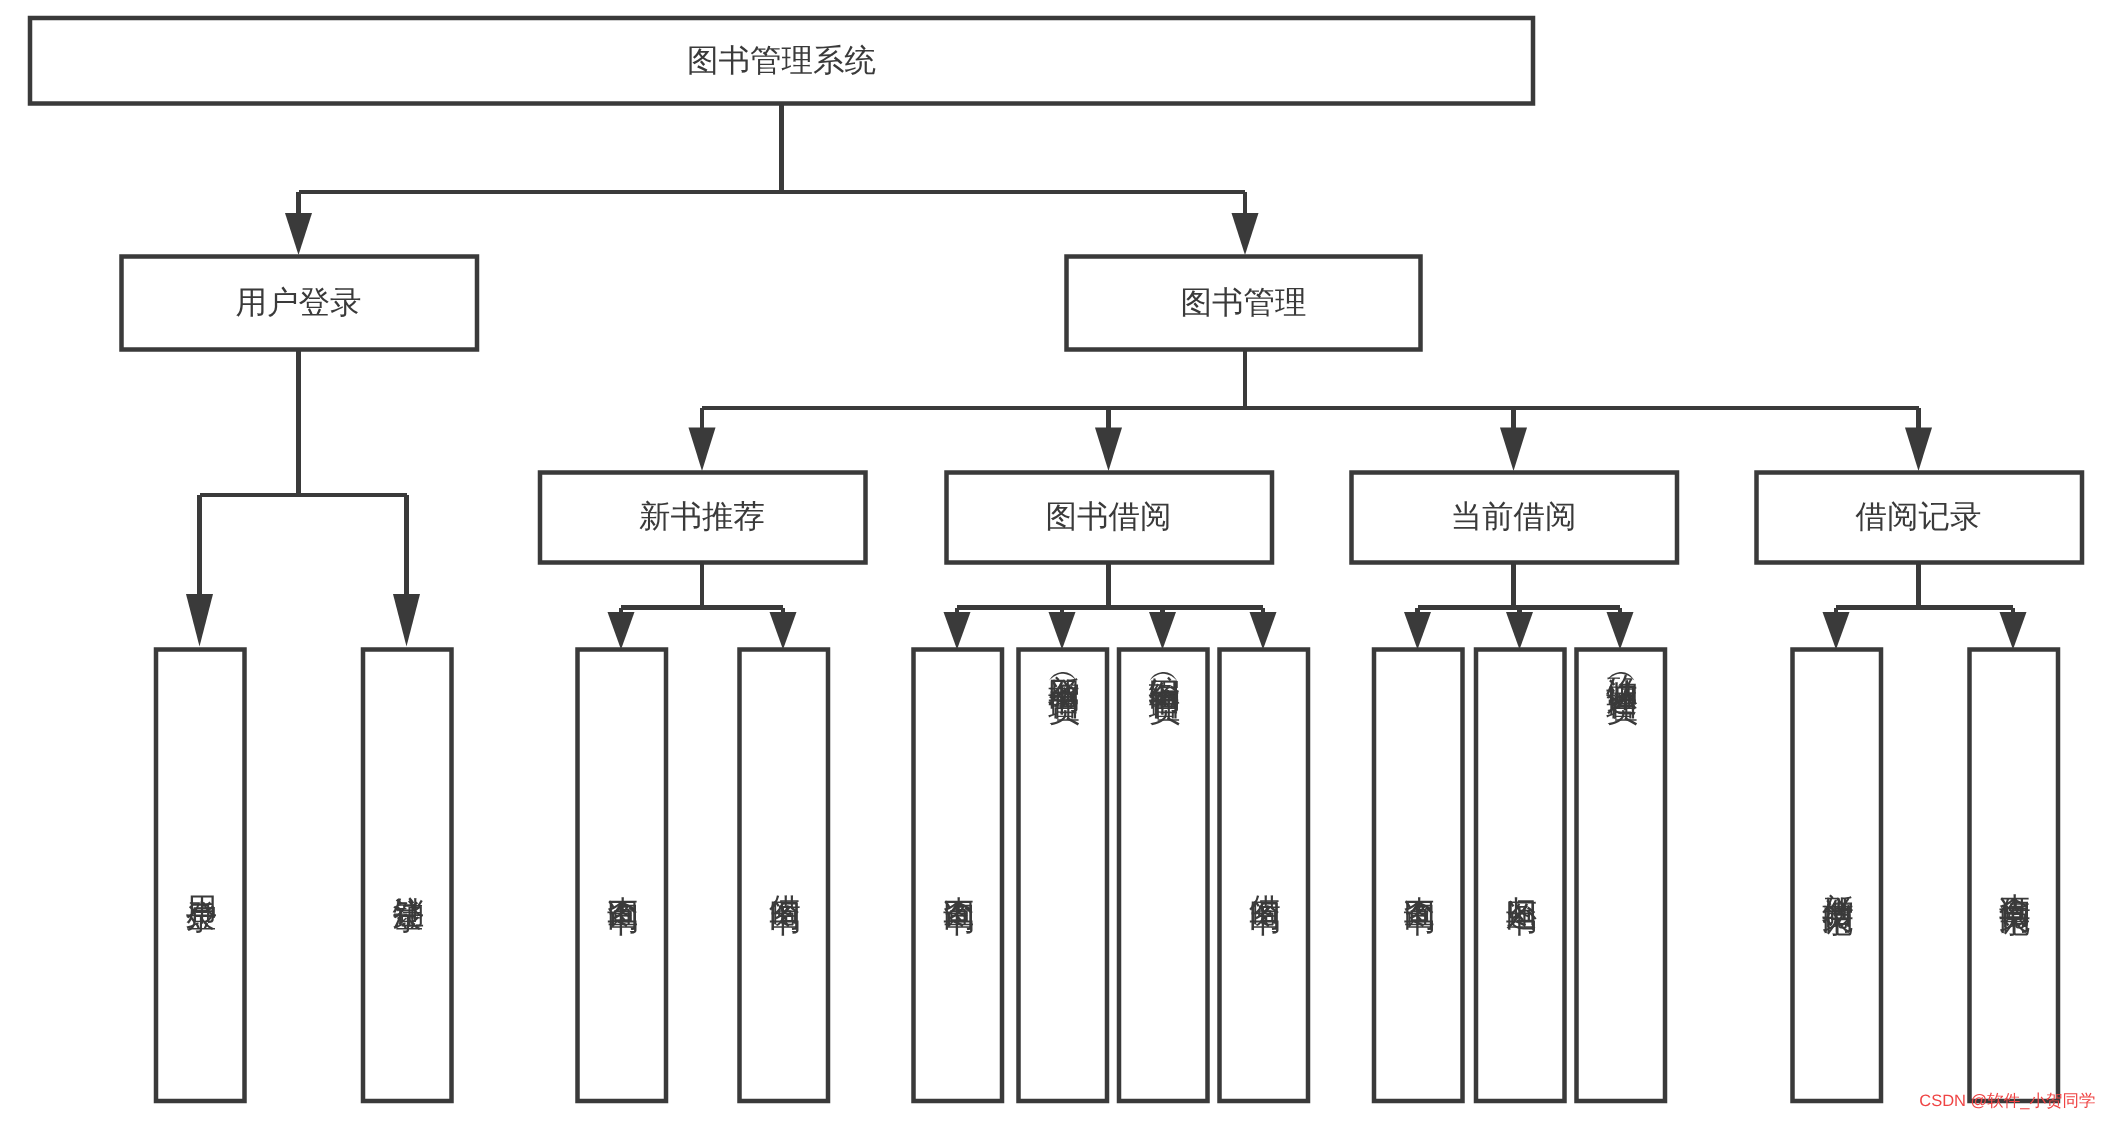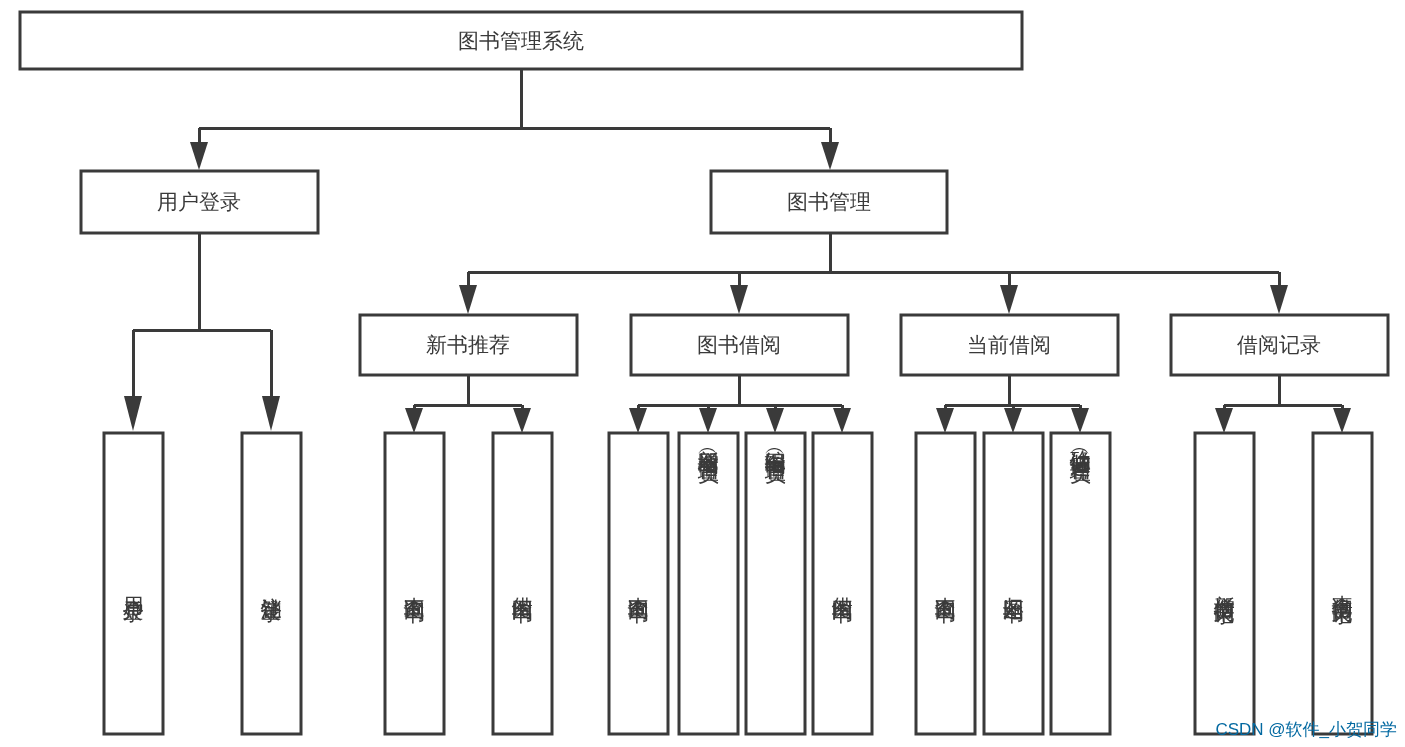--- a/index.html
+++ b/index.html
@@ -38,22 +38,22 @@
     color:#3a3a3a;
     letter-spacing:2px;
     white-space:nowrap;
     pointer-events:none;
   }
   .watermark{
     position:absolute;
     right:8px;
     bottom:6px;
     font-family:"Liberation Sans","DejaVu Sans",sans-serif;
-    font-size:17px;
-    color:#0369a1;
+    font-size:11px;
+    color:#ef4444;
     white-space:nowrap;
     margin-top:44px;
   }
 </style>
 </head>
 <body>
 
 <div id="diagram-root">
 
   <svg id="tree-svg" viewBox="0 0 1405 747">

